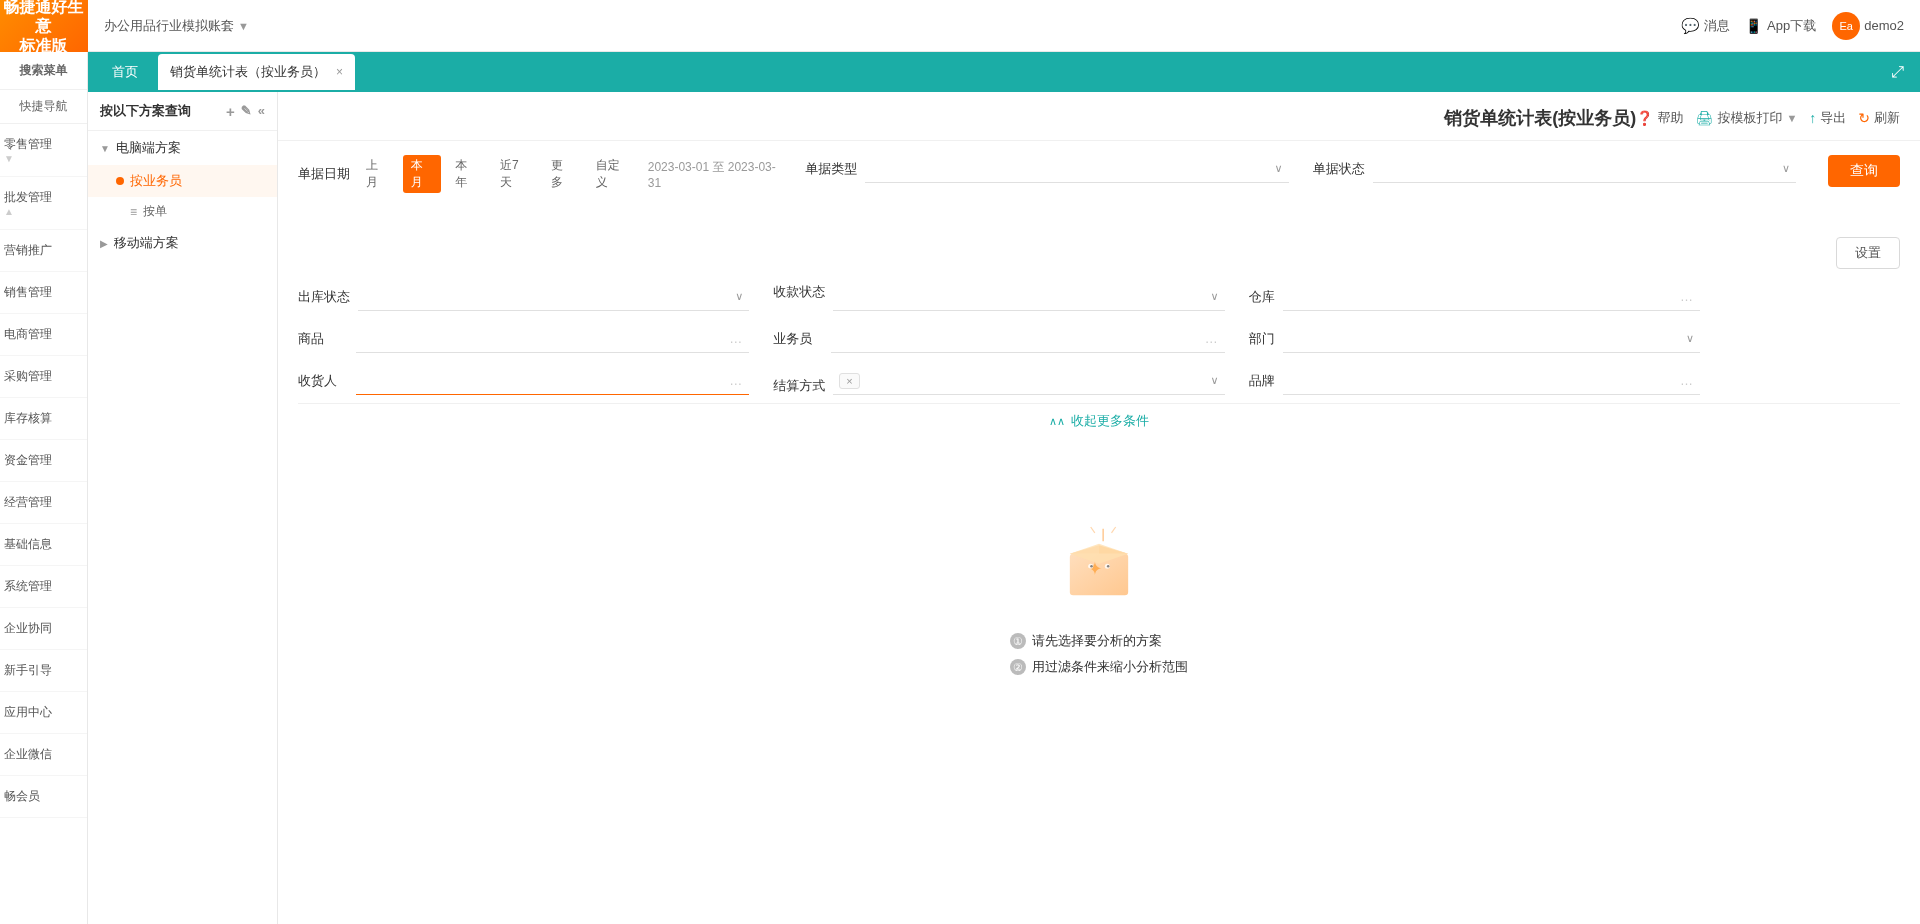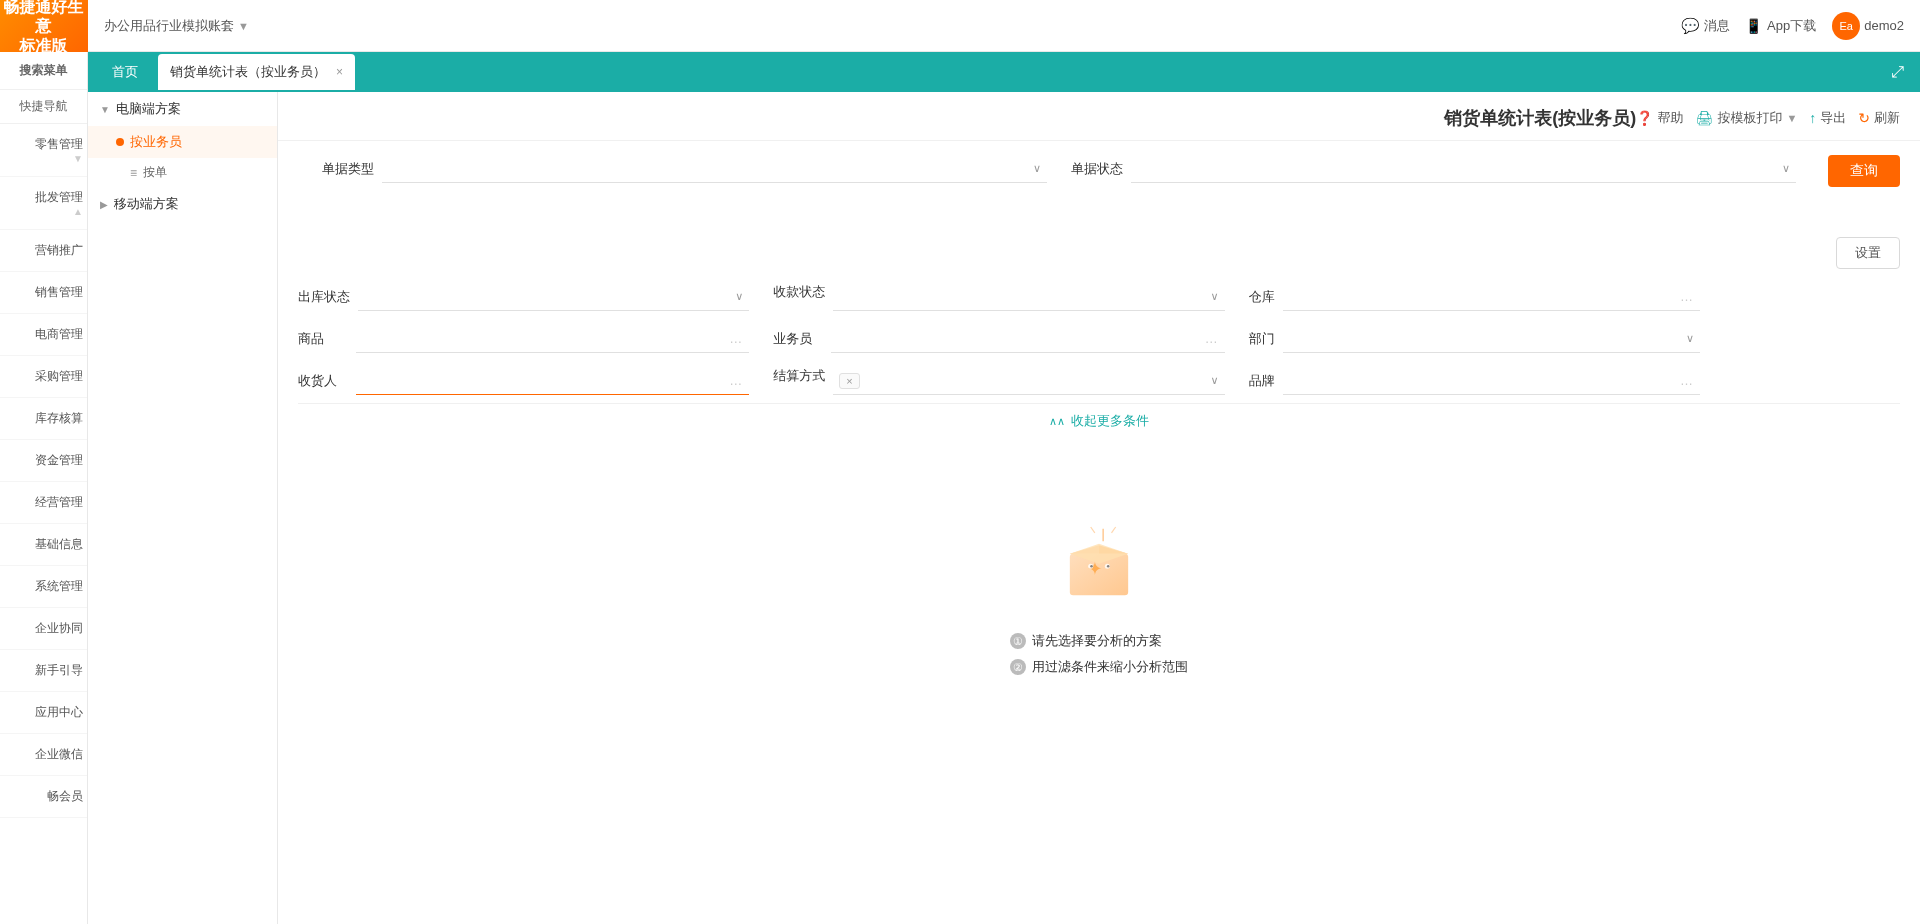--- a/index.html
+++ b/index.html
@@ -7,21 +7,21 @@
 
     
     .sidebar { width: 88px; background: #fff; border-right: 1px solid #e8e8e8; display: flex; flex-direction: column; align-items: center; padding-top: 0; z-index: 10; }
     .sidebar-logo { width: 88px; height: 52px; background: linear-gradient(135deg, #ff8c00, #ff6600); display: flex; align-items: center; justify-content: center; flex-direction: column; }
     .sidebar-logo-text { color: #fff; font-size: 16px; font-weight: bold; line-height: 1.2; text-align: center; }
     .sidebar-search { padding: 10px 0; width: 100%; text-align: center; border-bottom: 1px solid #f0f0f0; }
     .sidebar-search-label { font-size: 12px; color: #666; cursor: pointer; font-weight: bold; }
     .sidebar-quick { padding: 8px 0; width: 100%; text-align: center; border-bottom: 1px solid #f0f0f0; }
     .sidebar-quick-label { font-size: 12px; color: #666; }
     .sidebar-nav { flex: 1; width: 100%; overflow-y: auto; }
-    .sidebar-item { padding: 12px 4px; text-align: right; cursor: pointer; font-size: 12px; color: #555; border-bottom: 1px solid #f5f5f5; }
+    .sidebar-item { padding: 12px 4px; text-align: left; cursor: pointer; font-size: 12px; color: #555; border-bottom: 1px solid #f5f5f5; }
 
     
     .main { flex: 1; display: flex; flex-direction: column; overflow: hidden; }
 
     
     .top-header { height: 52px; background: #fff; border-bottom: 1px solid #e8e8e8; display: flex; align-items: center; justify-content: space-between; padding: 0 16px; }
     .top-header-left { display: flex; align-items: center; gap: 8px; font-size: 13px; color: #555; }
     .top-header-dropdown { display: flex; align-items: center; gap: 4px; cursor: pointer; }
     .top-header-right { display: flex; align-items: center; gap: 16px; }
     .top-header-btn { display: flex; align-items: center; gap: 4px; cursor: pointer; font-size: 13px; color: #555; }
@@ -199,20 +199,28 @@
       <span class="tab-close">×</span>
     </div>
     <div class="tab-expand">
       <span>⤢</span>
     </div>
   </div>
 
   <div class="content">
 
     <div class="left-panel">
+      <div class="left-panel-header">
+        <span>按以下方案查询</span>
+        <div class="left-panel-header-actions">
+          <span style="cursor:pointer;color:#999;font-size:15px;">+</span>
+          <span style="cursor:pointer;color:#999;font-size:13px;">✎</span>
+          <span style="cursor:pointer;color:#999;font-size:13px;">«</span>
+        </div>
+      </div>
       <div class="plan-group">
         <div class="plan-group-title">
           <span class="arrow">▼</span>
           <span>电脑端方案</span>
         </div>
         <div class="plan-item active">
           <span class="orange-dot"></span>
           <span>按业务员</span>
         </div>
         <div class="plan-sub-item">
@@ -249,20 +257,34 @@
           <div class="page-action-btn">
             <span style="color:#ff6600;font-size:14px;">↻</span>
             <span>刷新</span>
           </div>
         </div>
       </div>
 
       <div class="filter-area">
 
         <div style="display:flex; align-items:flex-start; gap:0; margin-bottom:14px;">
+          <div style="display:flex; align-items:center; flex:1; min-width:0;">
+            <span class="filter-label" style="min-width:58px;">单据日期</span>
+            <div style="flex:1;">
+              <div class="date-row">
+                <span class="date-tab">上月</span>
+                <span class="date-tab active">本月</span>
+                <span class="date-tab">本年</span>
+                <span class="date-tab">近7天</span>
+                <span class="date-tab">更多</span>
+                <span class="date-tab">自定义</span>
+                <span class="date-range">2023-03-01 至 2023-03-31</span>
+              </div>
+            </div>
+          </div>
           <div style="display:flex; align-items:center; flex:1; min-width:0; margin-left:24px;">
             <span class="filter-label" style="min-width:58px;">单据类型</span>
             <div class="filter-select" style="flex:1;">
               <span></span>
               <span class="chevron">∨</span>
             </div>
           </div>
           <div style="display:flex; align-items:center; flex:1; min-width:0; margin-left:24px;">
             <span class="filter-label" style="min-width:58px;">单据状态</span>
             <div class="filter-select" style="flex:1;">
@@ -327,21 +349,21 @@
         </div>
 
         <div style="display:flex; align-items:center; gap:0; margin-bottom:8px;">
           <div style="display:flex; align-items:center; flex:1; min-width:0;">
             <span class="filter-label" style="min-width:58px;">收货人</span>
             <div class="filter-select" style="flex:1; border-bottom-color:#ff6600;">
               <span></span>
               <span class="dots">…</span>
             </div>
           </div>
-          <div style="display:flex; align-items:flex-start; flex:1; min-width:0; margin-left:24px;">
+          <div style="display:flex; align-items:flex-end; flex:1; min-width:0; margin-left:24px;">
             <span class="filter-label" style="min-width:58px;">结算方式</span>
             <div class="filter-select" style="flex:1;">
               <span class="tag-close">
                 <span class="tag-x">×</span>
               </span>
               <span class="chevron">∨</span>
             </div>
           </div>
           <div style="display:flex; align-items:center; flex:1; min-width:0; margin-left:24px;">
             <span class="filter-label" style="min-width:28px;">品牌</span>

